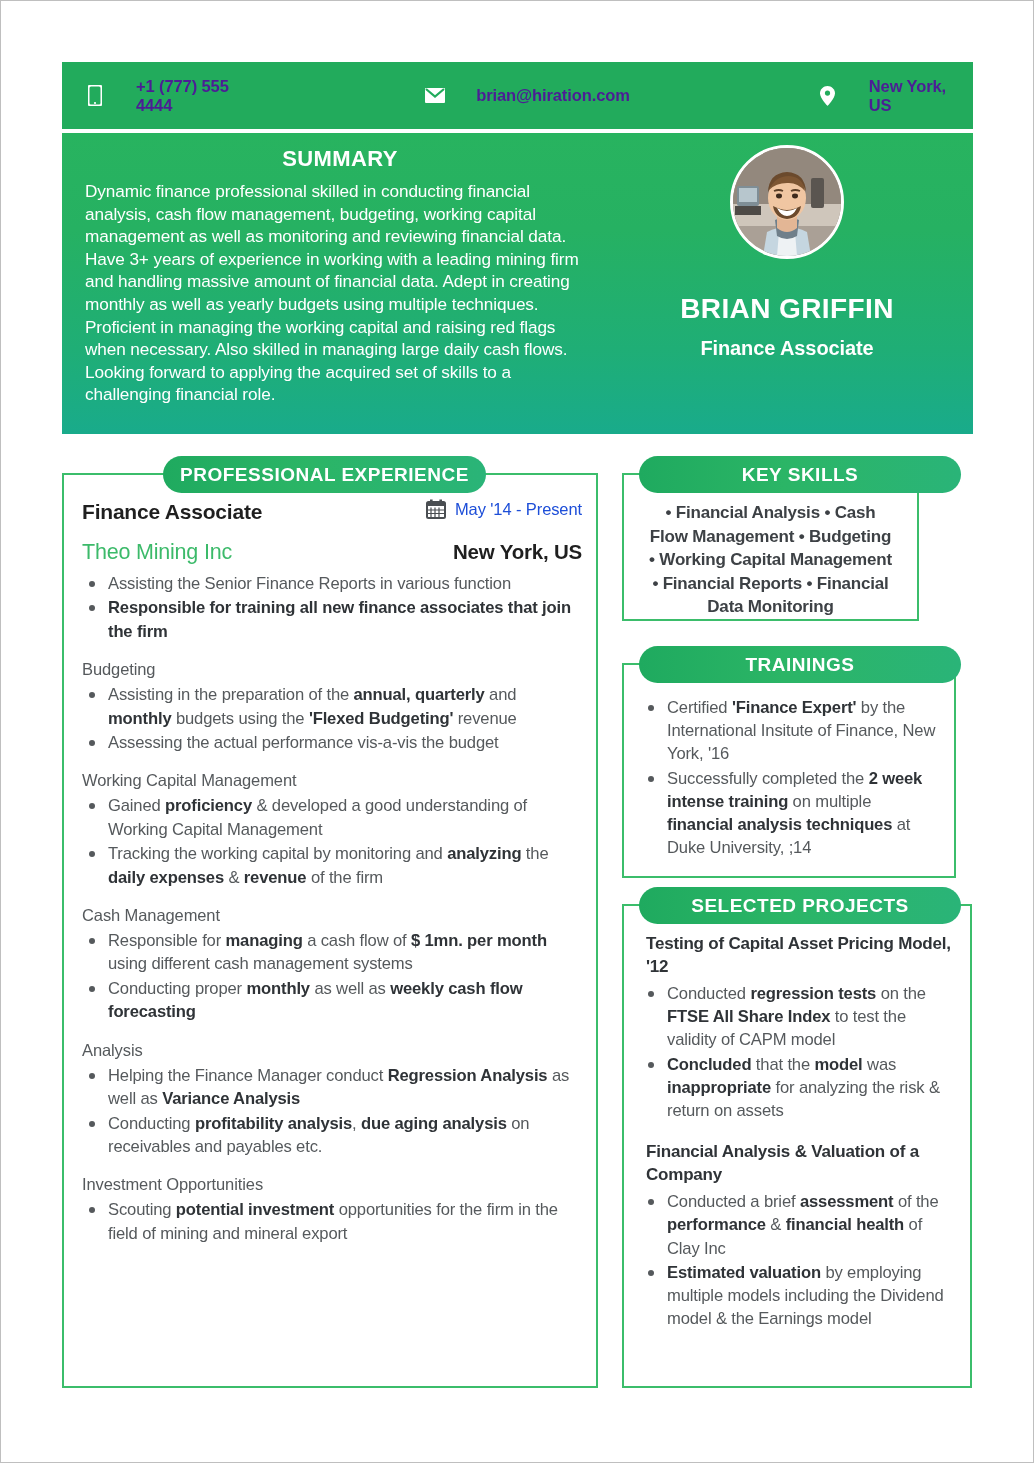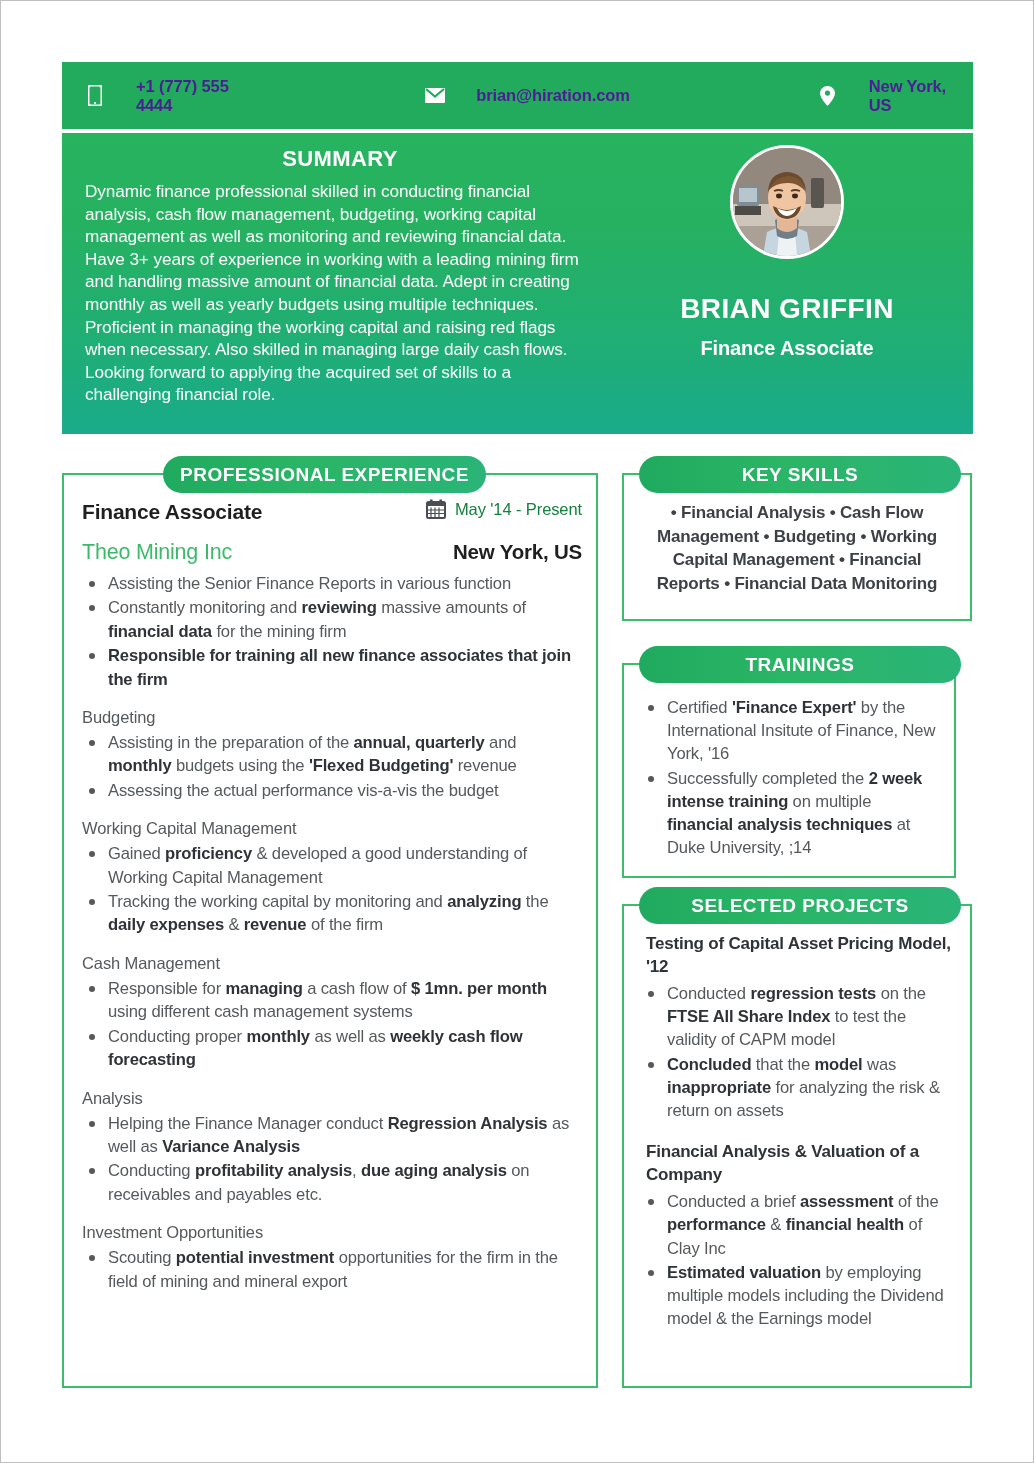--- a/index.html
+++ b/index.html
@@ -157,21 +157,21 @@
   }
   .job-title {
     color: #1f1f1f;
     font-size: 21px;
     font-weight: bold;
     letter-spacing: -0.2px;
   }
   .job-dates {
     display: flex;
     align-items: center;
-    color: #15803d;
+    color: #1d4ed8;
     font-size: 16.5px;
     letter-spacing: -0.1px;
   }
   .cal-icon { margin-right: 9px; display:inline-flex; }
   .company {
     color: #3cba6a;
     font-size: 21.5px;
     letter-spacing: -0.2px;
   }
   .job-loc {
@@ -218,21 +218,21 @@
     left: 7px;
     top: 9px;
     width: 6px;
     height: 6px;
     border-radius: 50%;
     background: #55595c;
   }
   ul.bullets b { color: #2f3337; font-weight: bold; }
 
   
-  #skills-box { left: 621px; top: 472px; width: 350px; height: 148px; }
+  #skills-box { left: 621px; top: 472px; width: 297px; height: 148px; }
   #skills-pill { left: 15px; width: 322px; }
   .skills-text {
     padding: 26px 22px 0 22px;
     text-align: center;
     color: #3d4145;
     font-size: 17px;
     line-height: 23.5px;
     font-weight: bold;
     letter-spacing: -0.2px;
   }
@@ -354,21 +354,20 @@
           <span>May '14 -  Present</span>
         </div>
       </div>
       <div class="exp-row second">
         <div class="company">Theo Mining Inc</div>
         <div class="job-loc">New York, US</div>
       </div>
       <div id="exp-groups">
           <ul class="bullets">
             <li><span>Assisting the Senior Finance Reports in various function</span></li>
-            <li><span>Constantly monitoring and </span><b>reviewing</b><span> massive amounts of </span><b>financial data</b><span> for the mining firm</span></li>
             <li><b>Responsible for training all new finance associates that join the firm</b></li>
           </ul>
           <div class="sub-head">Budgeting</div>
           <ul class="bullets tight">
             <li><span>Assisting in the preparation of the </span><b>annual, quarterly</b><span> and </span><b>monthly</b><span> budgets using the </span><b>'Flexed Budgeting'</b><span> revenue</span></li>
             <li><span>Assessing the actual performance vis-a-vis the budget</span></li>
           </ul>
           <div class="sub-head">Working Capital Management</div>
           <ul class="bullets tight">
             <li><span>Gained </span><b>proficiency</b><span> &amp; developed a good understanding of Working Capital Management</span></li>

